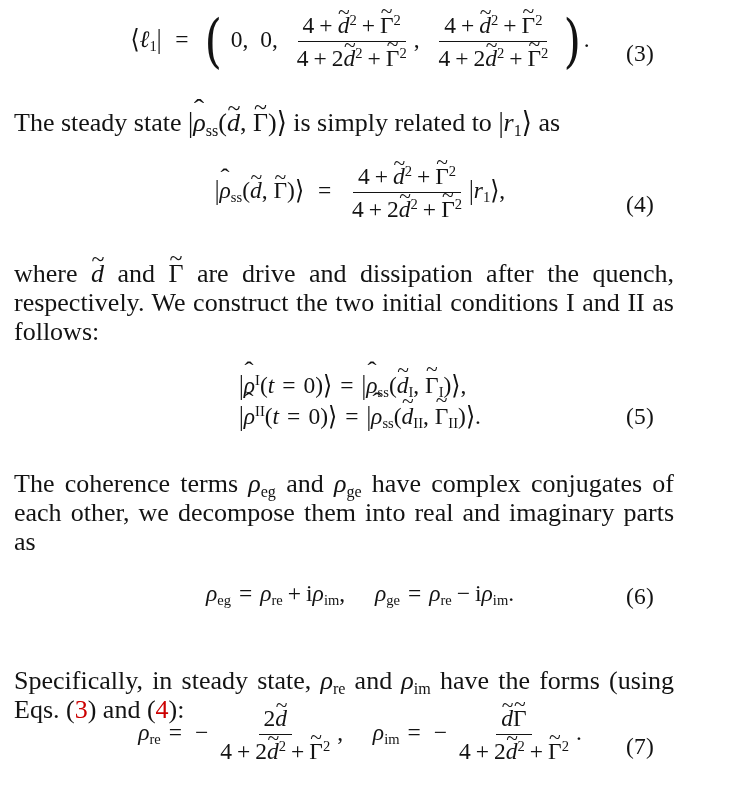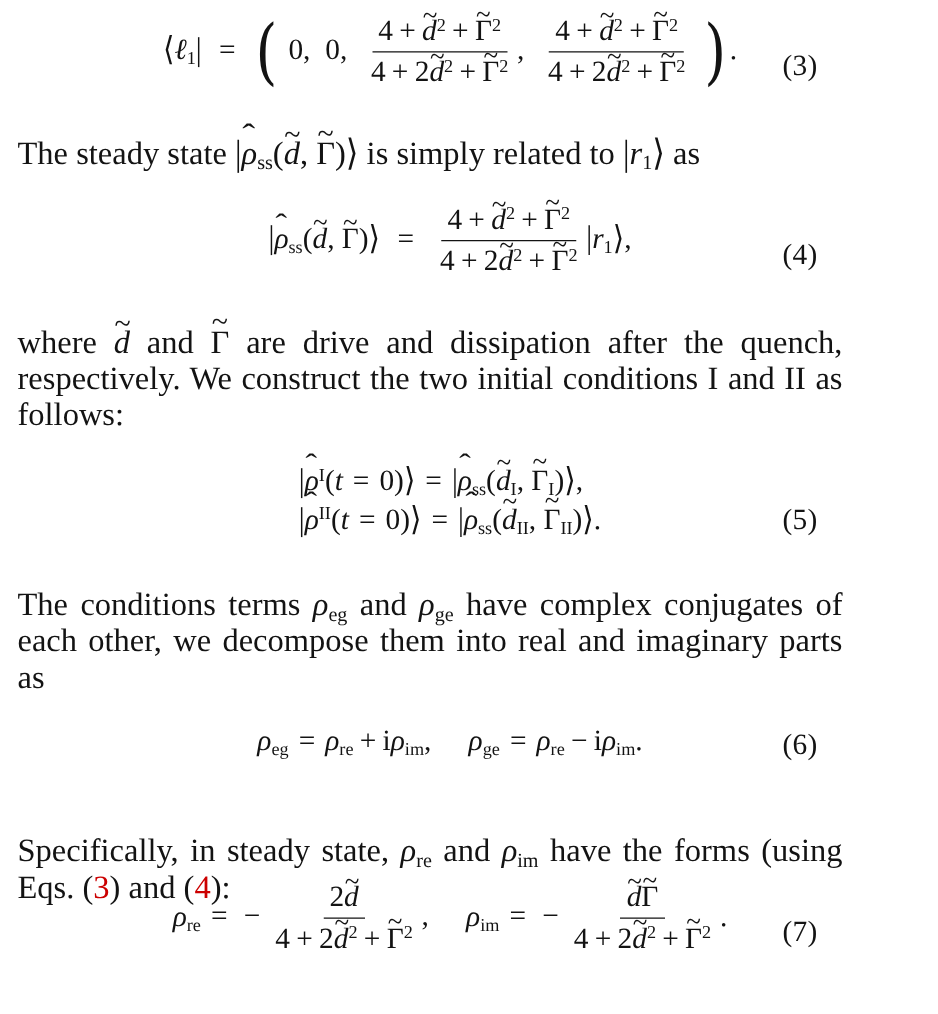--- a/index.html
+++ b/index.html
@@ -225,21 +225,21 @@
         </span>
         <span class="eq5line">
           <span class="ket">|</span><span class="hat"><span class="base mi">ρ</span><span class="acc">̂</span></span><sup class="mup">II</sup>(<span class="mi">t</span><span class="opeq">=</span><span class="mup">0</span>)<span class="ket">⟩</span><span class="opeq">=</span><span class="ket">|</span><span class="hat"><span class="base mi">ρ</span><span class="acc">̂</span></span><sub class="mup">ss</sub>(<span class="tld narrow"><span class="base mi">d</span><span class="acc">~</span></span><sub class="mup">II</sub>, <span class="tld"><span class="base mup">Γ</span><span class="acc">~</span></span><sub class="mup">II</sub>)<span class="ket">⟩</span><span class="mup">.</span>
         </span>
       </span>
     </div>
     <span class="eqnum" style="top: 33px;">(5)</span>
   </div>
 
   <div class="para last-line-left" style="top: 469px;">
-    <span>The conditions terms </span><span class="math nowrapgrp"><span class="mi">ρ</span><sub class="mup">eg</sub></span><span> and </span><span class="math nowrapgrp"><span class="mi">ρ</span><sub class="mup">ge</sub></span><span> have complex conjugates of each other, we decompose them into real and imaginary parts as</span>
+    <span>The coherence terms </span><span class="math nowrapgrp"><span class="mi">ρ</span><sub class="mup">eg</sub></span><span> and </span><span class="math nowrapgrp"><span class="mi">ρ</span><sub class="mup">ge</sub></span><span> have complex conjugates of each other, we decompose them into real and imaginary parts as</span>
   </div>
 
   <div class="eqblock" style="top: 580px;">
     <div class="eqrow">
       <span class="math">
         <span class="mi">ρ</span><sub class="mup">eg</sub><span class="opeq">=</span><span class="mi">ρ</span><sub class="mup">re</sub><span class="op">+</span><span class="mup">i</span><span class="mi">ρ</span><sub class="mup">im</sub><span class="mup">,</span>
         <span style="display:inline-block;width:18px;"></span>
         <span class="mi">ρ</span><sub class="mup">ge</sub><span class="opeq">=</span><span class="mi">ρ</span><sub class="mup">re</sub><span class="op">−</span><span class="mup">i</span><span class="mi">ρ</span><sub class="mup">im</sub><span class="mup">.</span>
       </span>
     </div>

